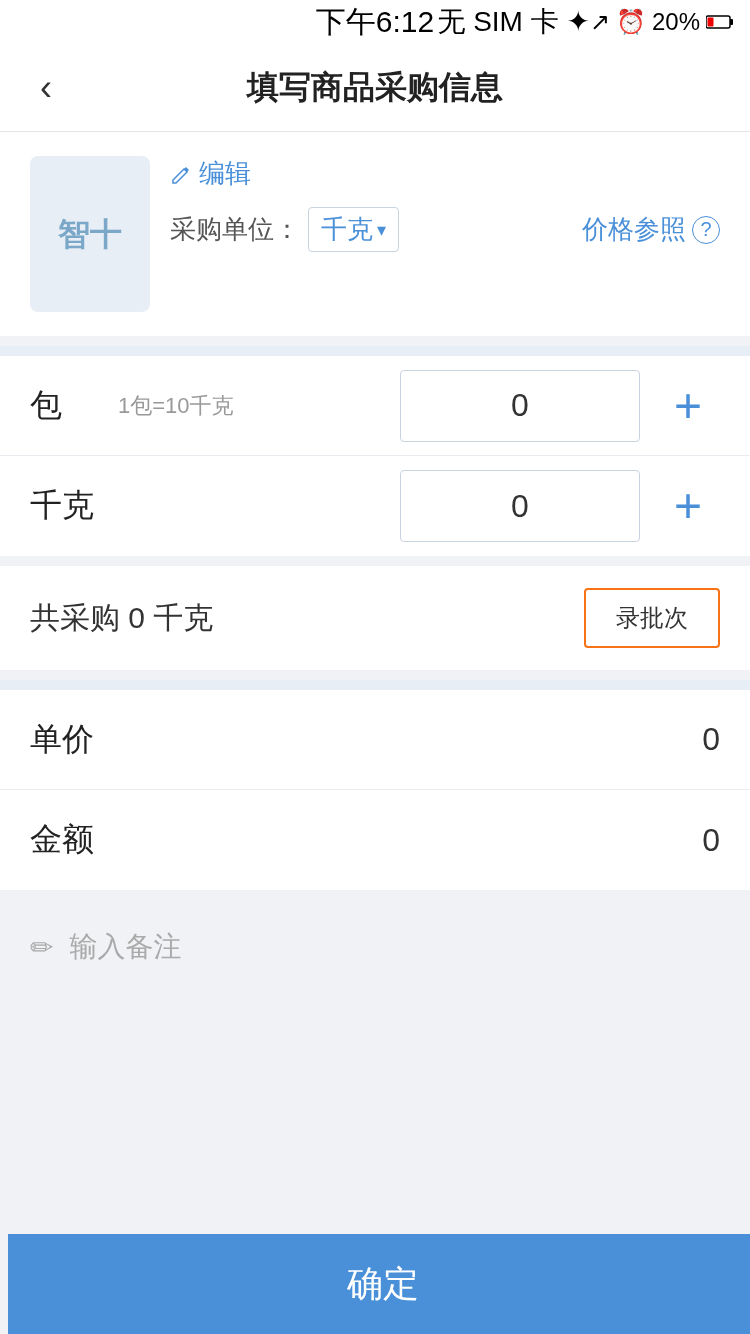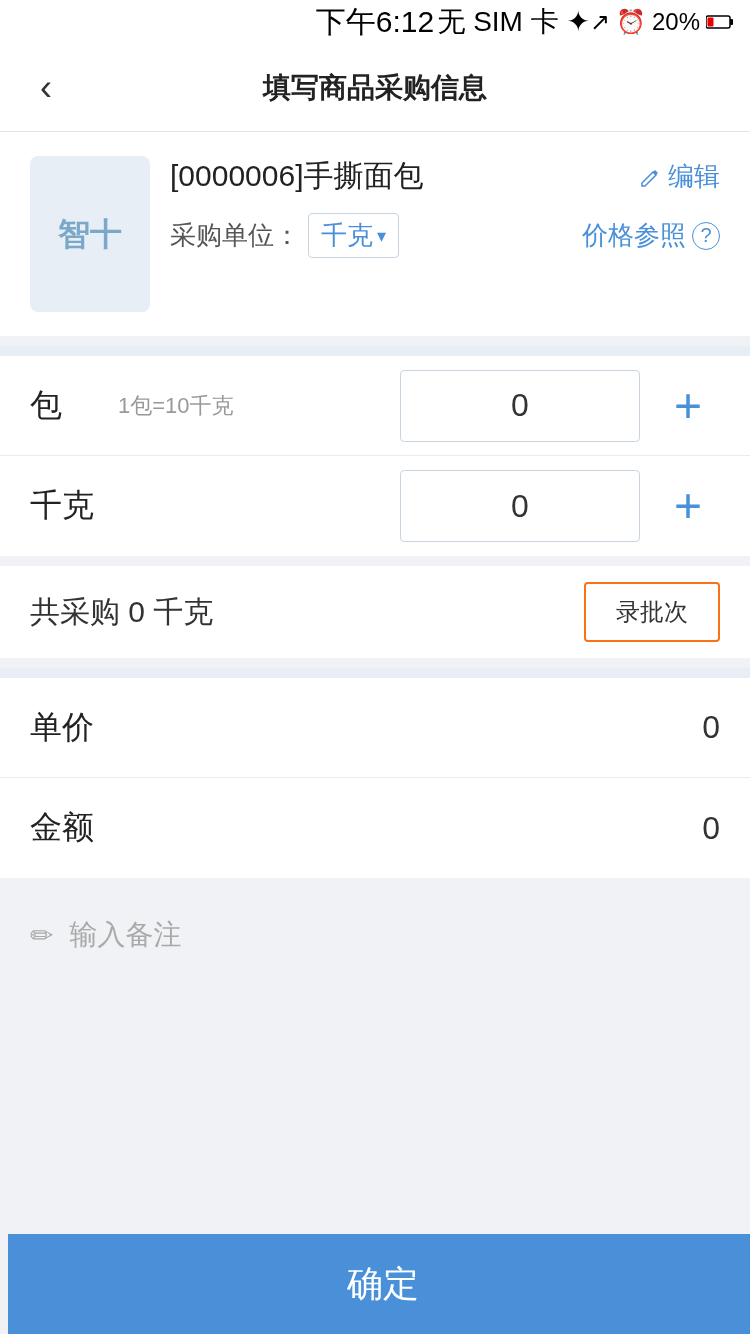--- a/index.html
+++ b/index.html
@@ -61,21 +61,21 @@
     .nav-back {
       font-size: 36px;
       color: #333;
       cursor: pointer;
       padding: 10px;
     }
     .nav-title {
       position: absolute;
       left: 50%;
       transform: translateX(-50%);
-      font-size: 28px;
+      font-size: 32px;
       font-weight: 600;
       color: #222;
     }
 
     
     .product-card {
       background: #fff;
       padding: 24px 30px;
       display: flex;
       align-items: flex-start;
@@ -224,21 +224,21 @@
       align-items: center;
       justify-content: center;
       cursor: pointer;
       line-height: 1;
     }
 
     
     .summary-row {
       background: #fff;
       padding: 0 30px;
-      height: 92px;
+      height: 104px;
       display: flex;
       align-items: center;
       justify-content: space-between;
       margin-bottom: 10px;
     }
     .summary-text {
       font-size: 30px;
       color: #333;
     }
     .record-btn {
@@ -341,21 +341,20 @@
   <span class="nav-back">‹</span>
   <span class="nav-title">填写商品采购信息</span>
 </div>
 
 <div class="product-card">
   <div class="product-image">
     <div class="product-image-placeholder">智十</div>
   </div>
   <div class="product-info">
     <div class="product-header">
-      <span class="product-name">[0000006]手撕面包</span>
       <span class="edit-btn">
         <svg width="22" height="22" viewBox="0 0 22 22" style="display:inline-block;vertical-align:middle;margin-right:3px">
           <path d="M3 17l11-11 3 3L6 20H3v-3z" fill="none" stroke="#4a90d9" stroke-width="1.5"></path>
           <path d="M14 6l2-2 3 3-2 2-3-3z" fill="#4a90d9"></path>
         </svg>
         <span>编辑</span>
       </span>
     </div>
     <div class="product-meta">
       <div class="unit-label">

